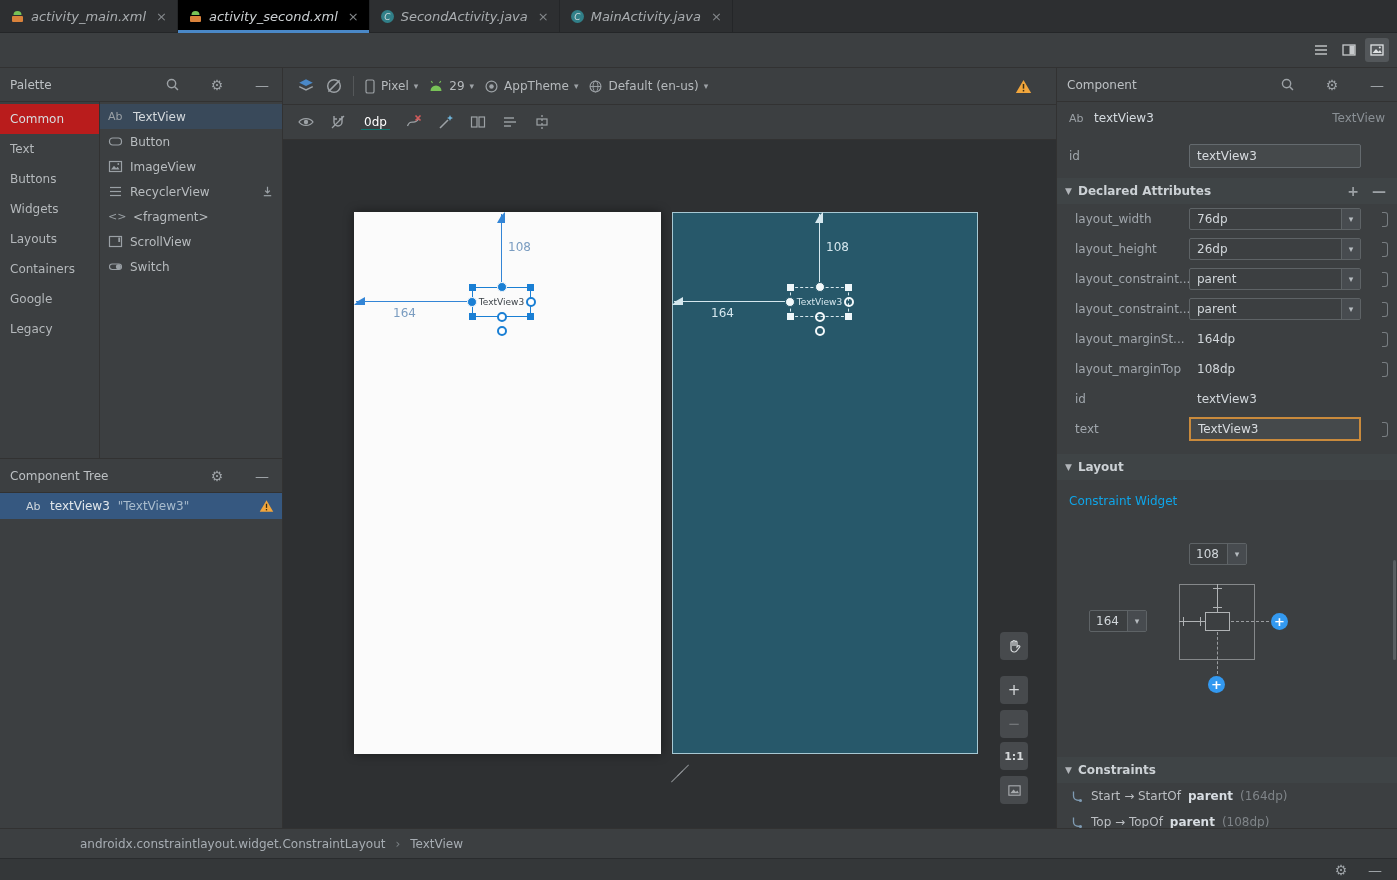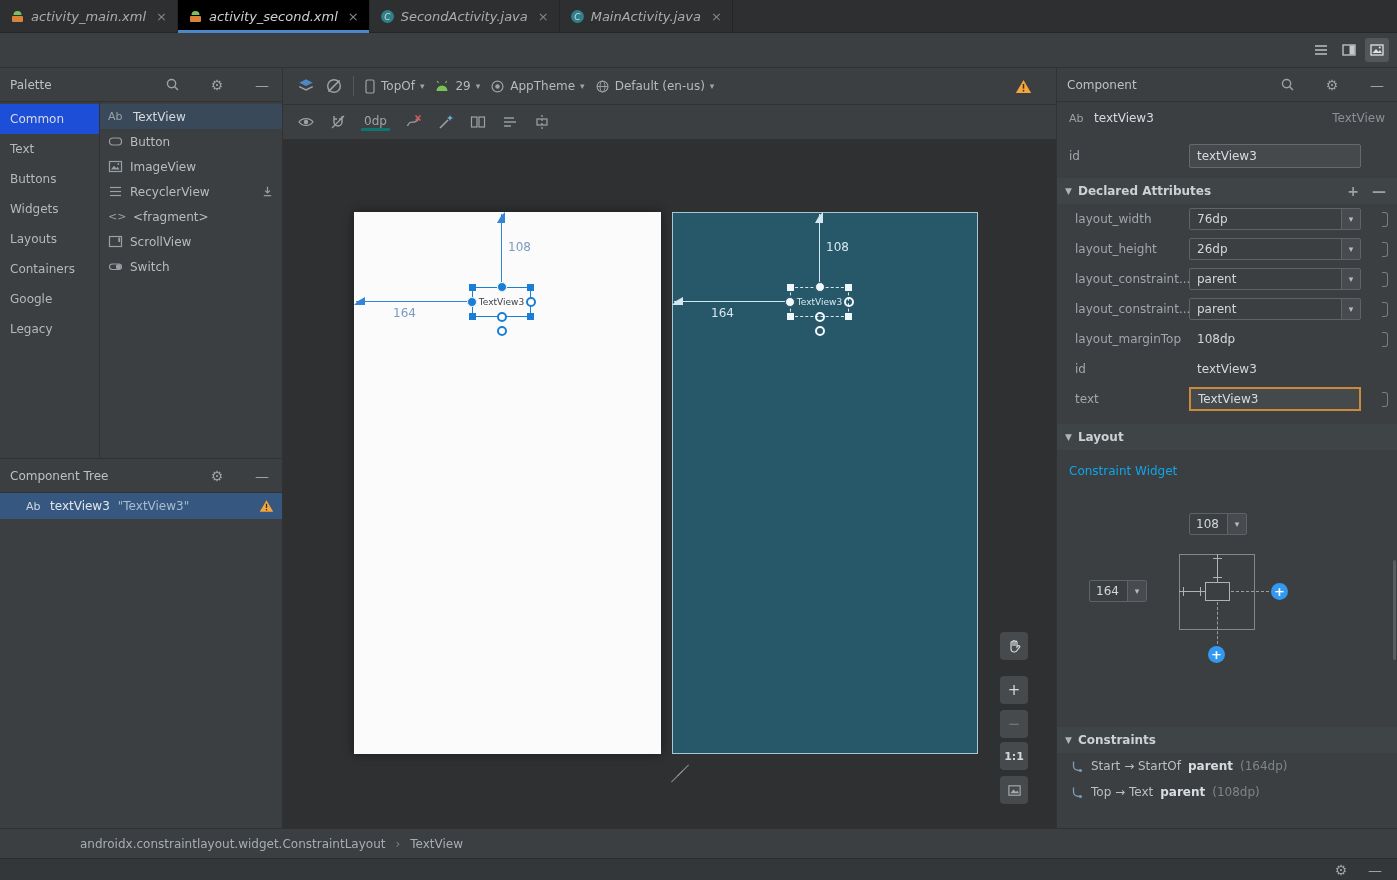--- a/index.html
+++ b/index.html
@@ -33,42 +33,42 @@
   .panel-header { height:34px; display:flex; align-items:center; padding:0 10px; border-bottom:1px solid #323232; gap:25px; }
   .panel-header .title { color:#bcc0c3; }
   .panel-header .spacer { flex:1; }
   .hicon { color:#9da2a6; font-size:14px; width:20px; text-align:center; }
 
   
   .palette { height:390px; display:flex; flex-direction:column; }
   .palette-body { flex:1; display:flex; min-height:0; }
   .pal-cats { width:100px; border-right:1px solid #323232; padding-top:2px; }
   .pal-cat { height:30px; display:flex; align-items:center; padding-left:10px; color:#b4b8bb; }
-  .pal-cat.selected { background:#1d4ed8; color:#d8dcdf; }
+  .pal-cat.selected { background:#b91c1c; color:#d8dcdf; }
   .pal-items { flex:1; padding-top:2px; }
   .pal-item { height:25px; display:flex; align-items:center; gap:7px; padding:0 8px; color:#b8bcbf; }
   .pal-item.selected { background:#39495a; color:#d3d8dc; }
   .pal-item .grow { flex:1; }
   .ab-glyph { font-size:11px; color:#9aa0a5; width:18px; }
 
   
   .comp-tree { flex:1; display:flex; flex-direction:column; border-top:1px solid #323232; }
   .tree-row { height:26px; display:flex; align-items:center; gap:6px; padding-left:8px; color:#b8bcbf; }
   .tree-row.selected { background:#365880; color:#e2e7eb; padding-left:26px; }
   .tree-detail { color:#a9bccd; margin-left:2px; }
   .tree-row .grow { flex:1; }
 
   
   .dtool1 { height:37px; background:#3c3f41; border-bottom:1px solid #323232; display:flex; align-items:center; gap:10px; padding:0 14px; }
   .dtool2 { height:35px; background:#3c3f41; border-bottom:1px solid #323232; display:flex; align-items:center; gap:14px; padding:0 14px; }
   .dd-group { display:flex; align-items:center; gap:5px; color:#b6babd; }
   .chev { color:#9da2a6; font-size:9px; }
   .vsep { width:1px; height:20px; background:#55585a; }
   .grow { flex:1; }
-  .dp-label { color:#a3a3a3; border-bottom:3px solid #0f766e; padding:0 3px; }
+  .dp-label { color:#ffffff; border-bottom:1px solid #0f766e; padding:0 3px; }
 
   
   .canvas { flex:1; background:#2e3032; position:relative; overflow:hidden; }
   .phone-design { position:absolute; left:71px; top:72px; width:307px; height:542px; background:#fbfbfb; box-shadow:0 0 10px rgba(0,0,0,.45); }
   .phone-blueprint { position:absolute; left:389px; top:72px; width:306px; height:542px; background:#27586a; border:1px solid #a7c8d3; }
 
   .widget-box { position:absolute; width:59px; height:30px; display:flex; align-items:center; justify-content:center; }
   .widget-box.design { left:189px; top:147px; border:1px solid #1a7fd4; color:#3d4349; font-size:9px; }
   .widget-box.blueprint { left:507px; top:147px; border:1px dashed #d5e7ee; color:#d5e7ee; font-size:9px; }
 
@@ -371,21 +371,21 @@
             <line x1="3" y1="13" x2="13" y2="3" stroke="#9da2a6" stroke-width="1.3"></line>
           </svg>
       </span>
       <span class="vsep"></span>
       <div class="dd-group">
         <span class="icon">
             <svg width="12" height="15" viewBox="0 0 10 15">
               <rect x="1" y="1" width="8" height="13" rx="1.6" fill="none" stroke="#9da2a6" stroke-width="1.2"></rect>
             </svg>
           </span>
-        <span>TopOf</span>
+        <span>Pixel</span>
         <span class="chev">▾</span>
       </div>
       <div class="dd-group">
         <span class="icon">
             <svg width="16" height="12" viewBox="0 0 16 12">
               <path d="M2.5 11 a5.5 5.5 0 0 1 11 0 z" fill="#78c257"></path>
               <line x1="4.5" y1="3" x2="3.2" y2="1" stroke="#78c257" stroke-width="1.1"></line>
               <line x1="11.5" y1="3" x2="12.8" y2="1" stroke="#78c257" stroke-width="1.1"></line>
             </svg>
           </span>
@@ -604,20 +604,25 @@
     </div>
     <div class="attr-row">
       <span class="attr-key">layout_constraint...</span>
       <div class="attr-combo">
         <span class="combo-value">parent</span>
         <span class="combo-arrow">▾</span>
       </div>
       <span class="attr-pin"></span>
     </div>
     <div class="attr-row">
+      <span class="attr-key">layout_marginSt...</span>
+      <span class="attr-plain">164dp</span>
+      <span class="attr-pin"></span>
+    </div>
+    <div class="attr-row">
       <span class="attr-key">layout_marginTop</span>
       <span class="attr-plain">108dp</span>
       <span class="attr-pin"></span>
     </div>
     <div class="attr-row">
       <span class="attr-key">id</span>
       <span class="attr-plain">textView3</span>
     </div>
     <div class="attr-row">
       <span class="attr-key">text</span>
@@ -668,21 +673,21 @@
       <span class="ci-target">parent</span>
       <span class="ci-margin">(164dp)</span>
     </div>
     <div class="constraint-item">
       <span class="icon">
           <svg width="15" height="15" viewBox="0 0 15 15">
             <path d="M4.5 2.5 v4.5 q0 4.5 6.5 4.5" fill="none" stroke="#7f9bb3" stroke-width="1.3"></path>
             <circle cx="11.5" cy="11.5" r="1.5" fill="#7f9bb3"></circle>
           </svg>
         </span>
-      <span>Top → Text</span>
+      <span>Top → TopOf</span>
       <span class="ci-target">parent</span>
       <span class="ci-margin">(108dp)</span>
     </div>
 
     <div class="scroll-thumb"></div>
   </div>
 </div>
 
 <div class="statusbar">
   <span>androidx.constraintlayout.widget.ConstraintLayout</span>

